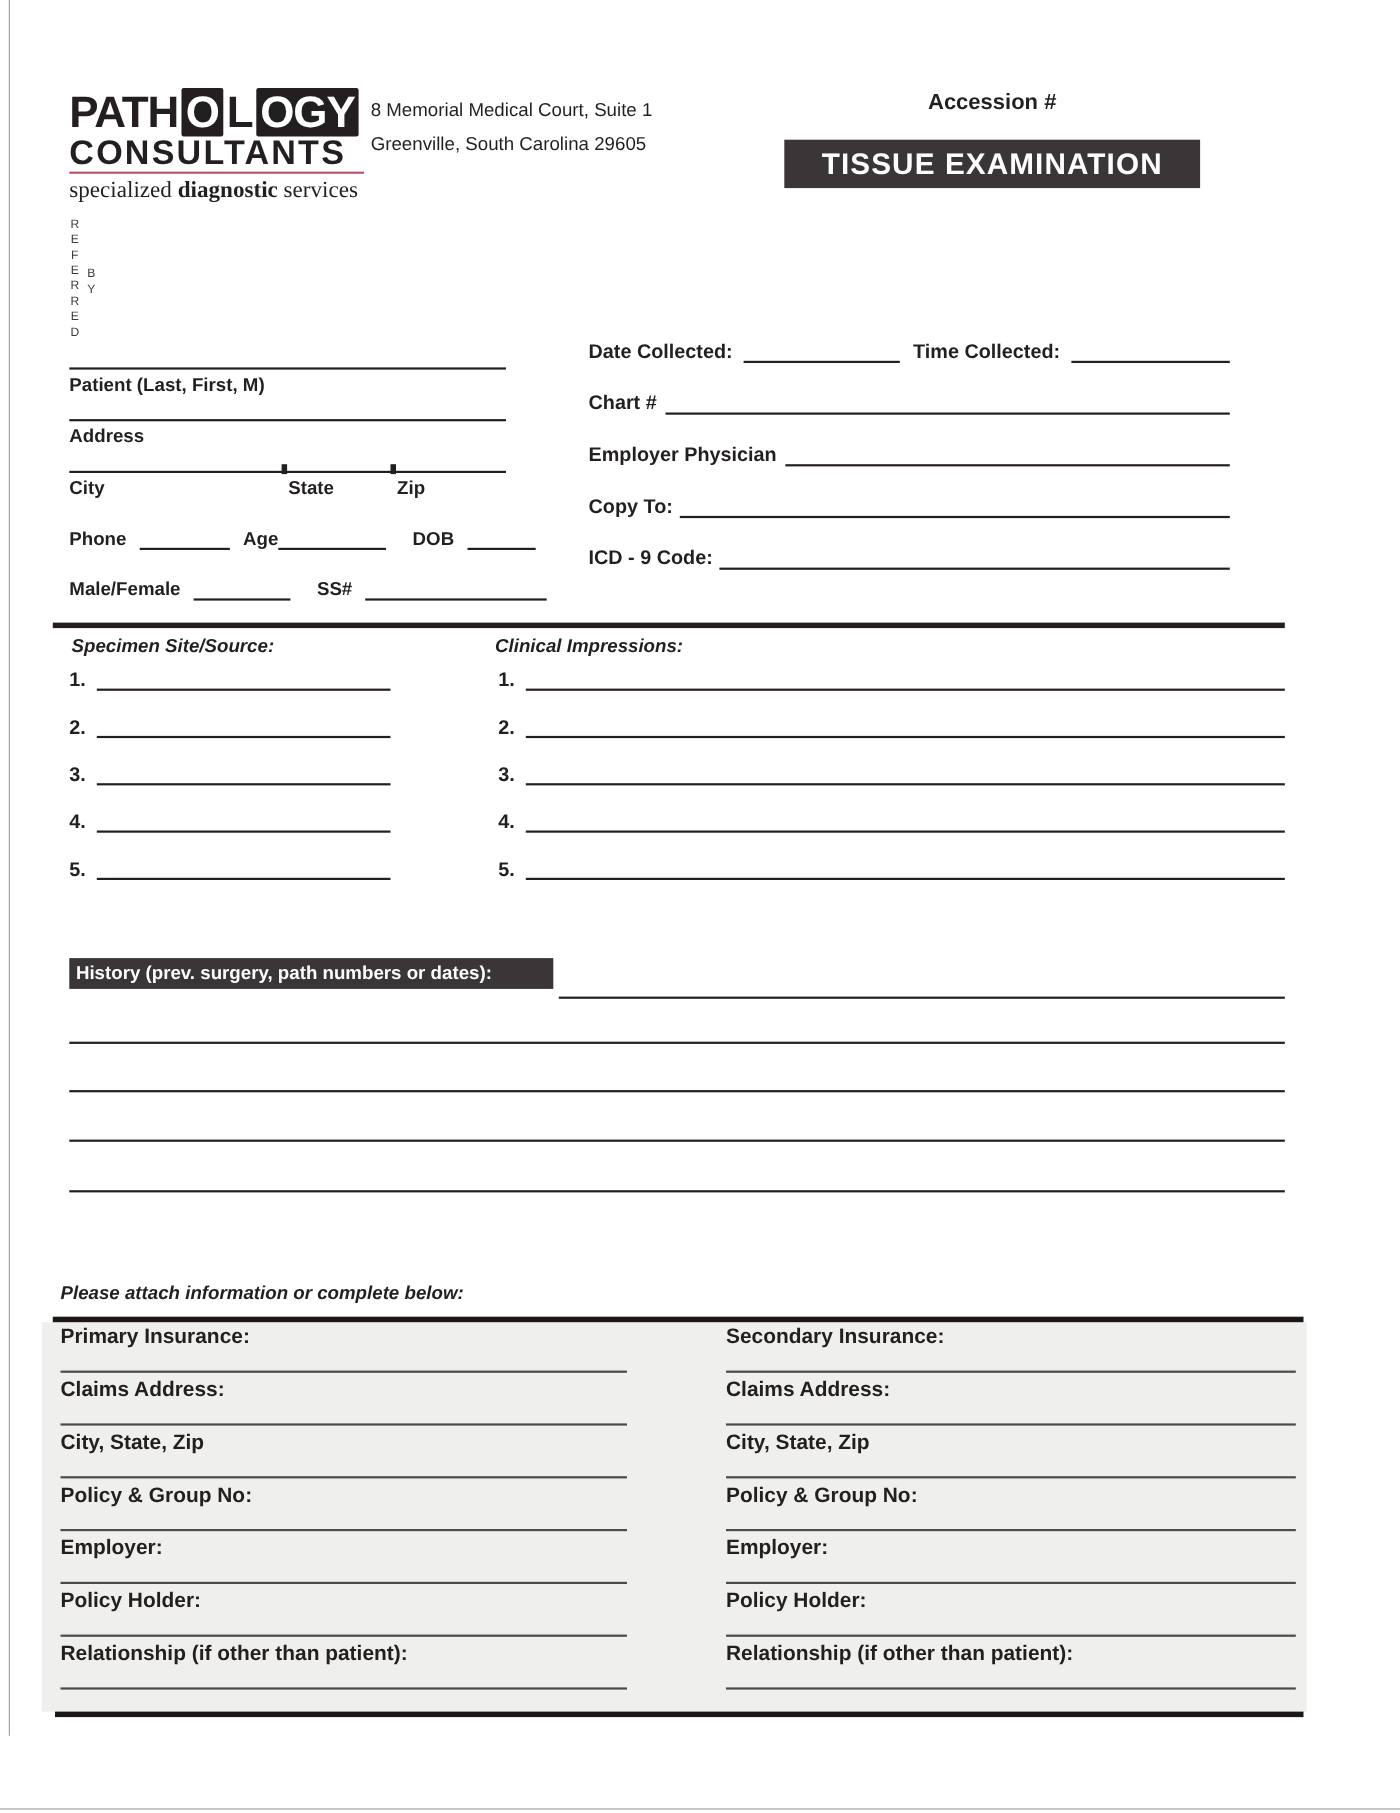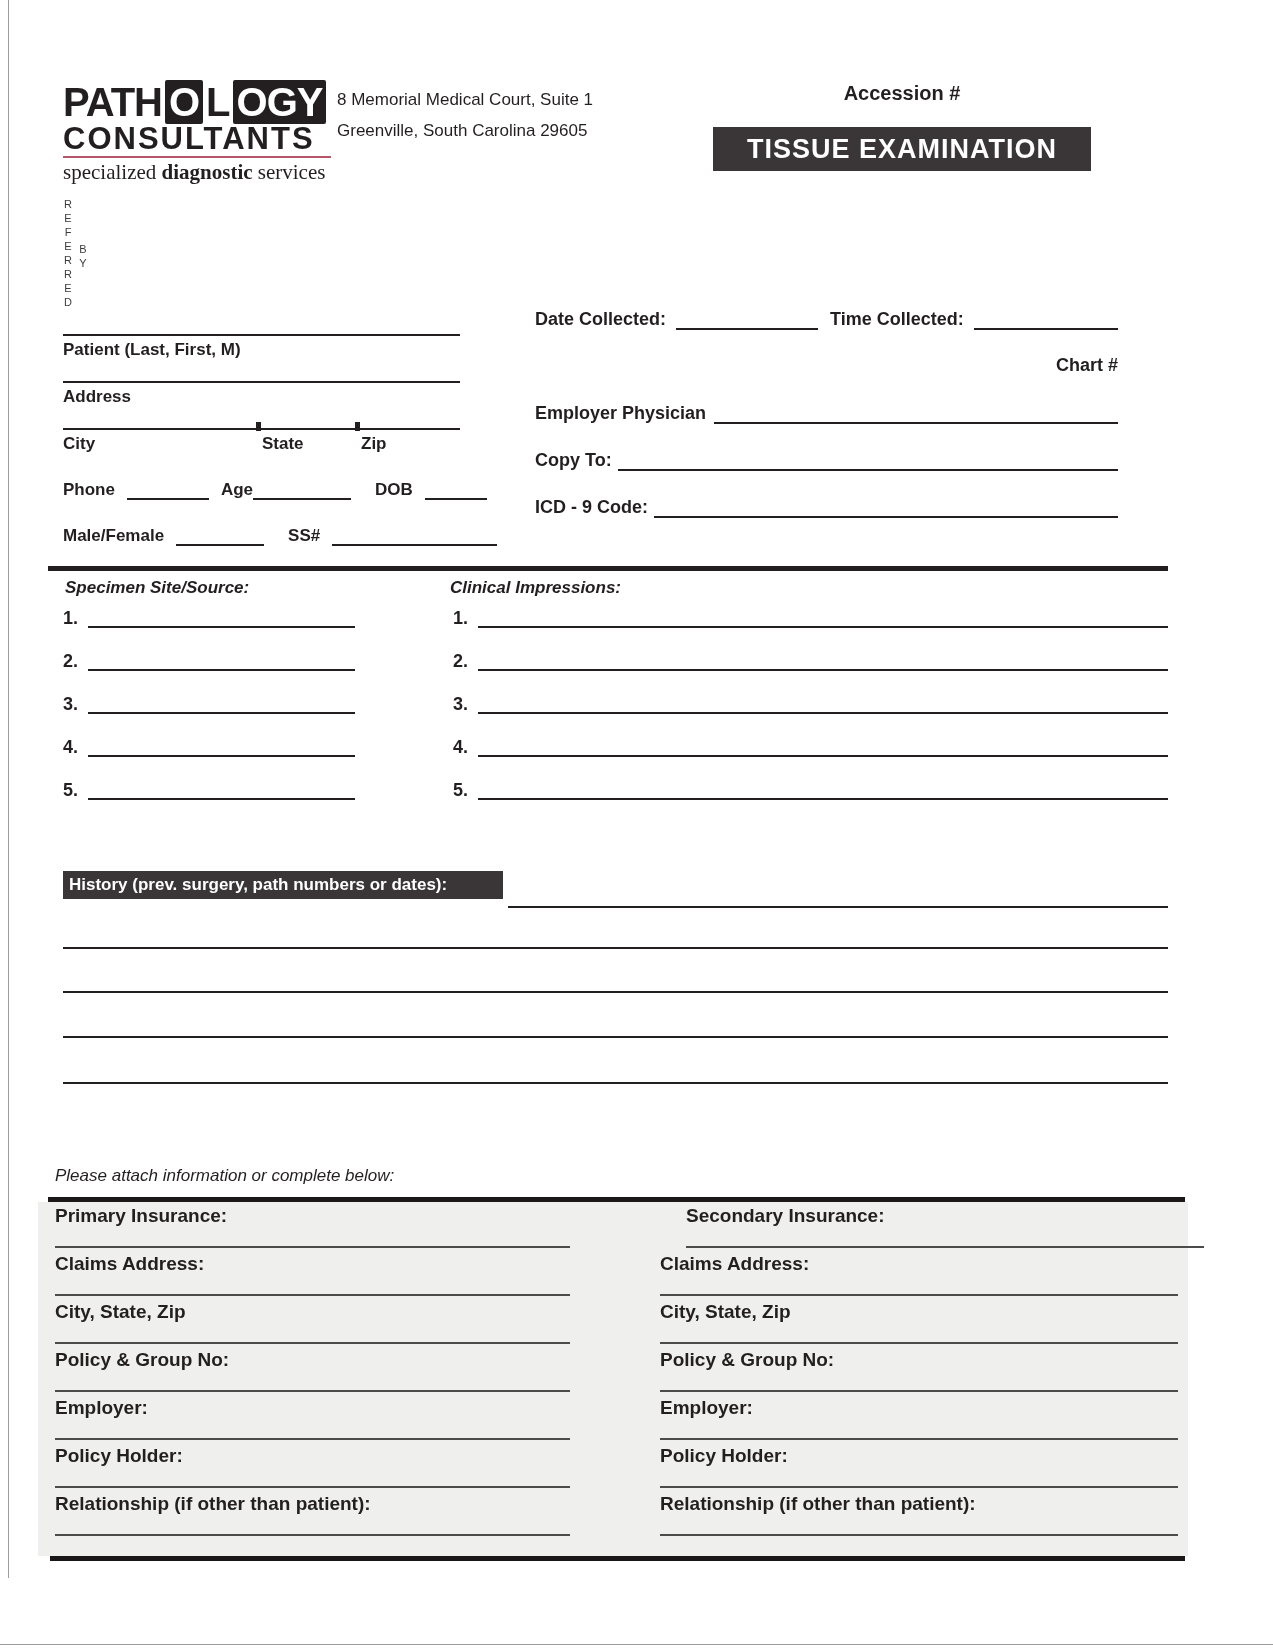--- a/index.html
+++ b/index.html
@@ -69,21 +69,21 @@
   .history-box{
     left:63px;top:871px;width:440px;height:28px;
     background:var(--banner-bg);color:#fff;
     display:flex;align-items:center;
     font-size:17px;font-weight:bold;padding-left:6px;box-sizing:border-box;
     white-space:nowrap;
   }
   .hist-line{background:var(--ink);height:2px;}
 
   
-  .ins-note{left:55px;top:1166px;font-size:17px;font-weight:normal;font-style:italic;}
+  .ins-note{left:55px;top:1166px;font-size:17px;font-weight:bold;font-style:italic;}
   .ins-panel{left:38px;top:1202px;width:1150px;height:354px;background:var(--panel-gray);}
   .ins-topline{left:48px;top:1197px;width:1137px;height:5px;background:#1b1718;}
   .ins-bottomline{left:50px;top:1556px;width:1135px;height:5px;background:#1b1718;}
   .ins-row{border-bottom:2px solid #4d4a4b;height:34px;display:flex;align-items:flex-end;}
   .ins-row .ins-label{font-size:19px;font-weight:bold;padding-bottom:19px;white-space:nowrap;}
 </style>
 </head>
 <body>
 
 <div class="page">
@@ -148,21 +148,21 @@
   <div class="abs col-row" style="left:535px;top:308px;width:583px;">
     <span>Date Collected:</span>
     <span style="width:10px;"></span>
     <span class="fill-line" style="width:142px;"></span>
     <span style="width:12px;"></span>
     <span>Time Collected:</span>
     <span style="width:10px;"></span>
     <span class="fill-line" style="flex:1;"></span>
   </div>
 
-  <div class="abs col-row" style="left:535px;top:355px;width:583px;flex-direction:column;">
+  <div class="abs col-row" style="left:535px;top:355px;width:583px;">
     <span>Chart #</span>
     <span style="width:8px;"></span>
     <span class="fill-line" style="flex:1;"></span>
   </div>
 
   <div class="abs col-row" style="left:535px;top:402px;width:583px;">
     <span>Employer Physician</span>
     <span style="width:8px;"></span>
     <span class="fill-line" style="flex:1;"></span>
   </div>
@@ -253,21 +253,21 @@
   <div class="abs ins-row" style="left:55px;top:1404px;width:515px;">
     <span class="ins-label">Employer:</span>
   </div>
   <div class="abs ins-row" style="left:55px;top:1452px;width:515px;">
     <span class="ins-label">Policy Holder:</span>
   </div>
   <div class="abs ins-row" style="left:55px;top:1500px;width:515px;">
     <span class="ins-label">Relationship (if other than patient):</span>
   </div>
 
-  <div class="abs ins-row" style="left:660px;top:1212px;width:518px;margin-left:26px;">
+  <div class="abs ins-row" style="left:660px;top:1212px;width:518px;">
     <span class="ins-label">Secondary Insurance:</span>
   </div>
   <div class="abs ins-row" style="left:660px;top:1260px;width:518px;">
     <span class="ins-label">Claims Address:</span>
   </div>
   <div class="abs ins-row" style="left:660px;top:1308px;width:518px;">
     <span class="ins-label">City, State, Zip</span>
   </div>
   <div class="abs ins-row" style="left:660px;top:1356px;width:518px;">
     <span class="ins-label">Policy &amp; Group No:</span>

